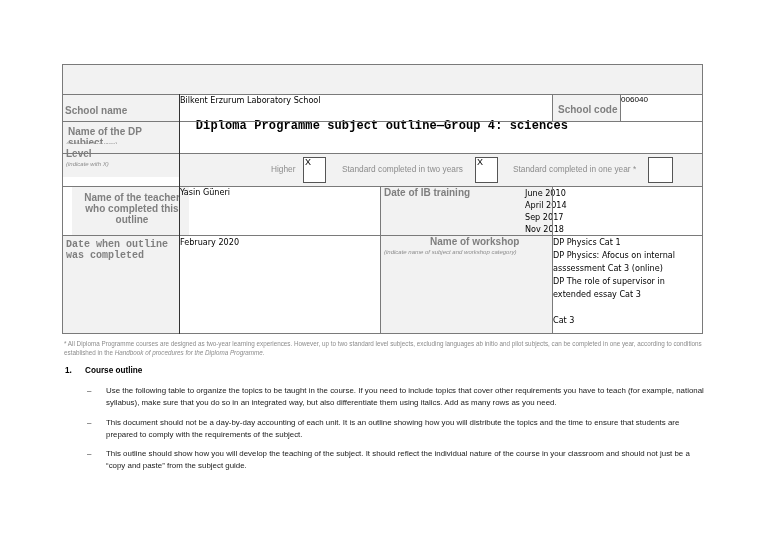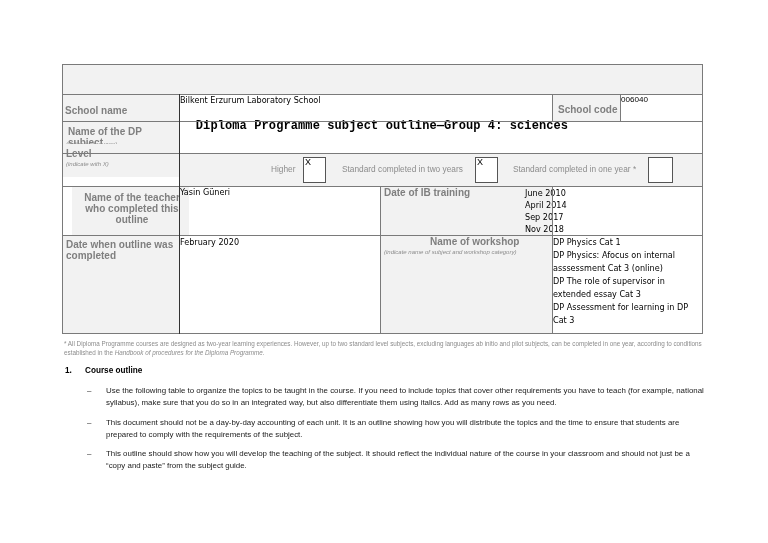--- a/index.html
+++ b/index.html
@@ -77,37 +77,36 @@
   <div class="cell gray" style="left:380px; top:186px; width:172px; height:49px;">
     <div class="lbl" style="position:absolute; left:4px; top:1px;">Date of IB training</div>
   </div>
   <div class="cell" style="left:524px; top:186px; width:150px; height:49px;">
     <div class="val" style="position:absolute; left:1px; top:1px;">June 2010</div>
     <div class="val" style="position:absolute; left:1px; top:13px;">April 2014</div>
     <div class="val" style="position:absolute; left:1px; top:25px;">Sep 2017</div>
     <div class="val" style="position:absolute; left:1px; top:37px;">Nov 2018</div>
   </div>
 
-  <div class="cell gray" style="left:62px; top:235px; width:117px; height:98px;">
+  <div class="cell gray" style="left:62px; top:235px; width:117px; height:98px;font-family:Liberation Mono, monospace;">
     <div class="lbl" style="position:absolute; left:4px; top:4px; width:108px;">Date when outline was completed</div>
   </div>
   <div class="cell" style="left:179px; top:235px; width:201px; height:98px;">
     <div class="val" style="position:absolute; left:1px; top:1px;">February 2020</div>
   </div>
   <div class="cell gray" style="left:380px; top:235px; width:172px; height:98px;">
     <div class="lbl" style="position:absolute; left:4px; top:1px;padding-left:46px;">Name of workshop</div>
     <div class="hint" style="position:absolute; left:4px; top:13px; white-space:nowrap;">(indicate name of subject and workshop category)</div>
   </div>
   <div class="cell" style="left:552px; top:235px; width:150px; height:98px;">
     <div class="val" style="position:absolute; left:1px; top:1px; white-space:nowrap;">DP Physics Cat 1</div>
     <div class="val" style="position:absolute; left:1px; top:14px; white-space:nowrap;">DP Physics: Afocus on internal</div>
     <div class="val" style="position:absolute; left:1px; top:27px; white-space:nowrap;">asssessment Cat 3 (online)</div>
     <div class="val" style="position:absolute; left:1px; top:40px; white-space:nowrap;">DP The role of supervisor in</div>
     <div class="val" style="position:absolute; left:1px; top:53px; white-space:nowrap;">extended essay Cat 3</div>
-    <div class="val" style="position:absolute; left:1px; top:66px; white-space:nowrap;">DP Assessment for learning in DP</div>
     <div class="val" style="position:absolute; left:1px; top:79px; white-space:nowrap;">Cat 3</div>
   </div>
 
   <div class="hline" style="left:62px; top:64px; width:640px;"></div>
   <div class="hline" style="left:62px; top:94px; width:640px;"></div>
   <div class="hline" style="left:62px; top:121px; width:640px;"></div>
   <div class="hline" style="left:62px; top:153px; width:640px;"></div>
   <div class="hline" style="left:62px; top:186px; width:640px;"></div>
   <div class="hline" style="left:62px; top:235px; width:640px;"></div>
   <div class="hline" style="left:62px; top:333px; width:641px;"></div>

